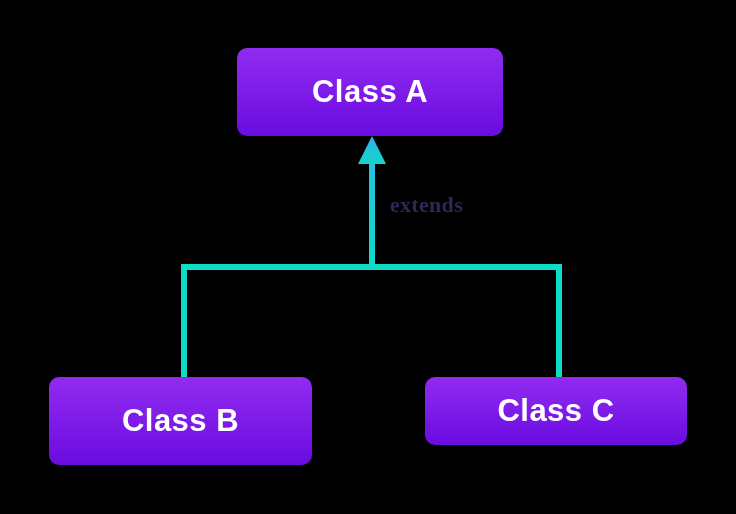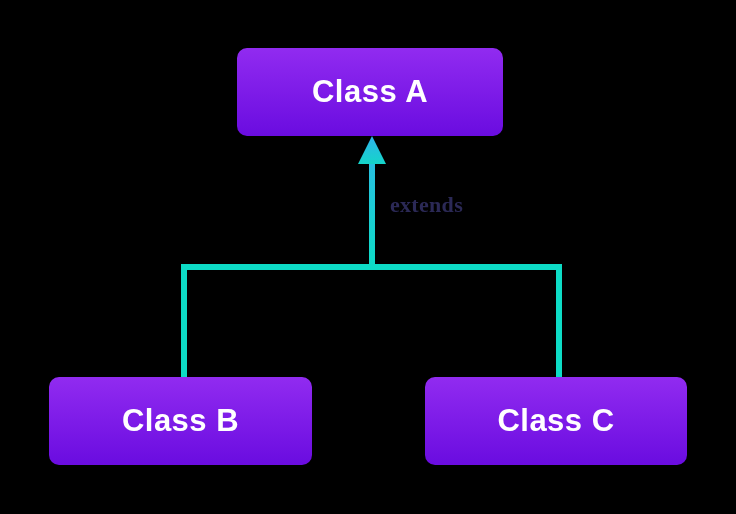--- a/index.html
+++ b/index.html
@@ -35,21 +35,21 @@
     justify-content: center;
     background: linear-gradient(180deg, var(--node-grad-top) 0%, var(--node-grad-bottom) 100%);
     border-radius: 10px;
     color: var(--node-text);
     font-size: 31px;
     font-weight: 700;
     letter-spacing: 0.5px;
   }
   .node-a { left: 237px; top: 48px;  width: 266px; height: 88px; }
   .node-b { left: 49px;  top: 377px; width: 263px; height: 88px; }
-  .node-c { left: 425px; top: 377px; width: 262px; height: 88px; }
+  .node-c { left: 425px; top: 377px; width: 262px; height: 68px; }
   .edge-label {
     position: absolute;
     left: 390px; top: 192px;
     font-size: 22px;
     font-weight: 600;
     color: var(--edge-label);
     letter-spacing: 0.3px;
     font-family: Liberation Serif, serif;
   }
 </style>

